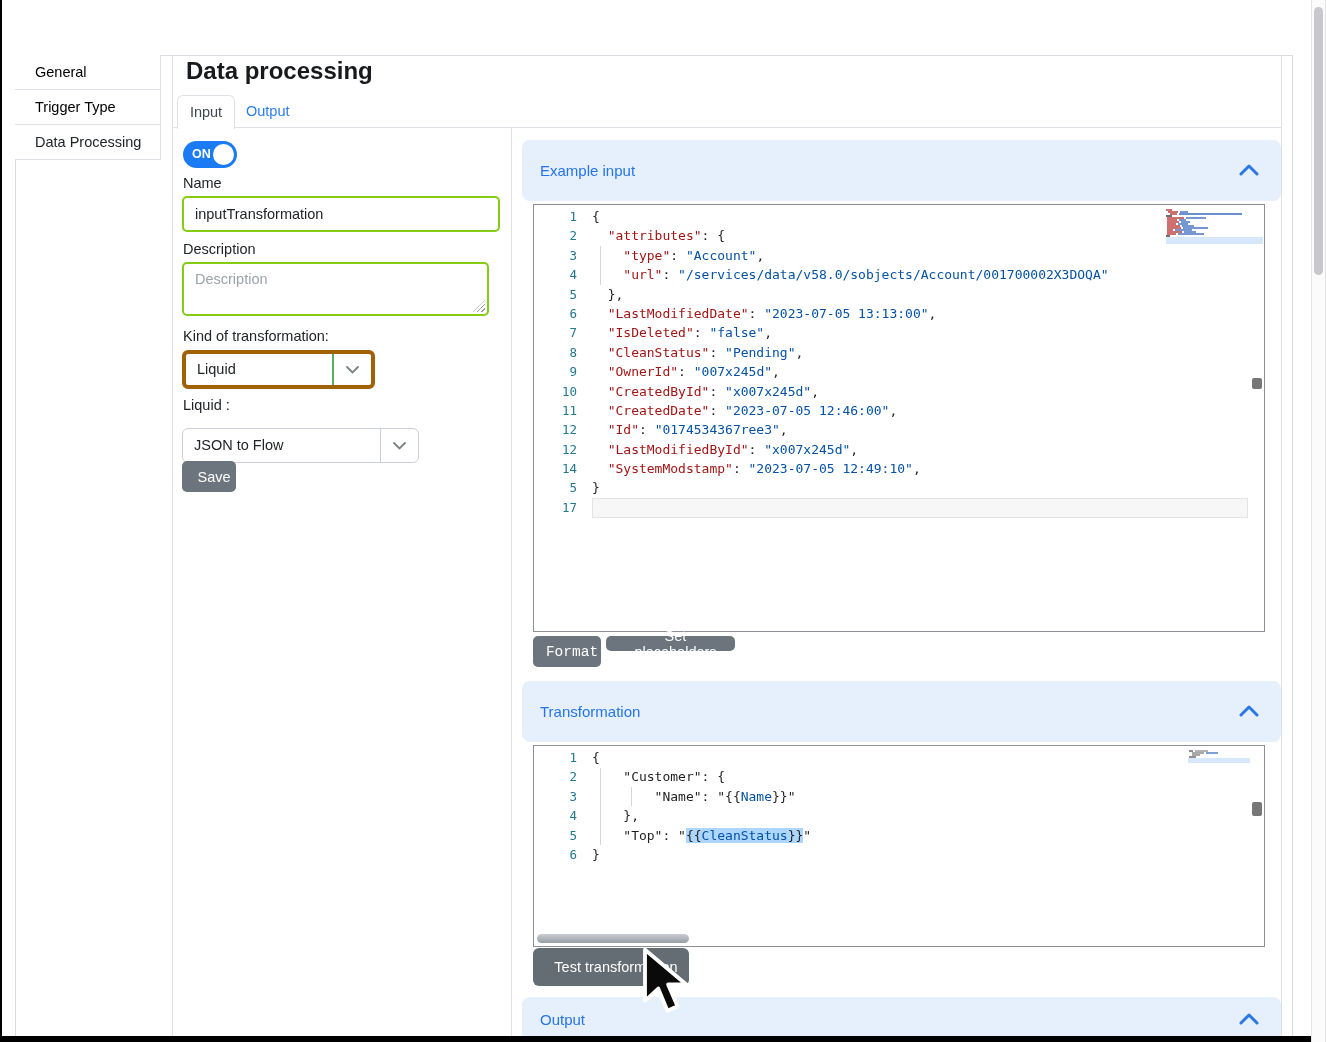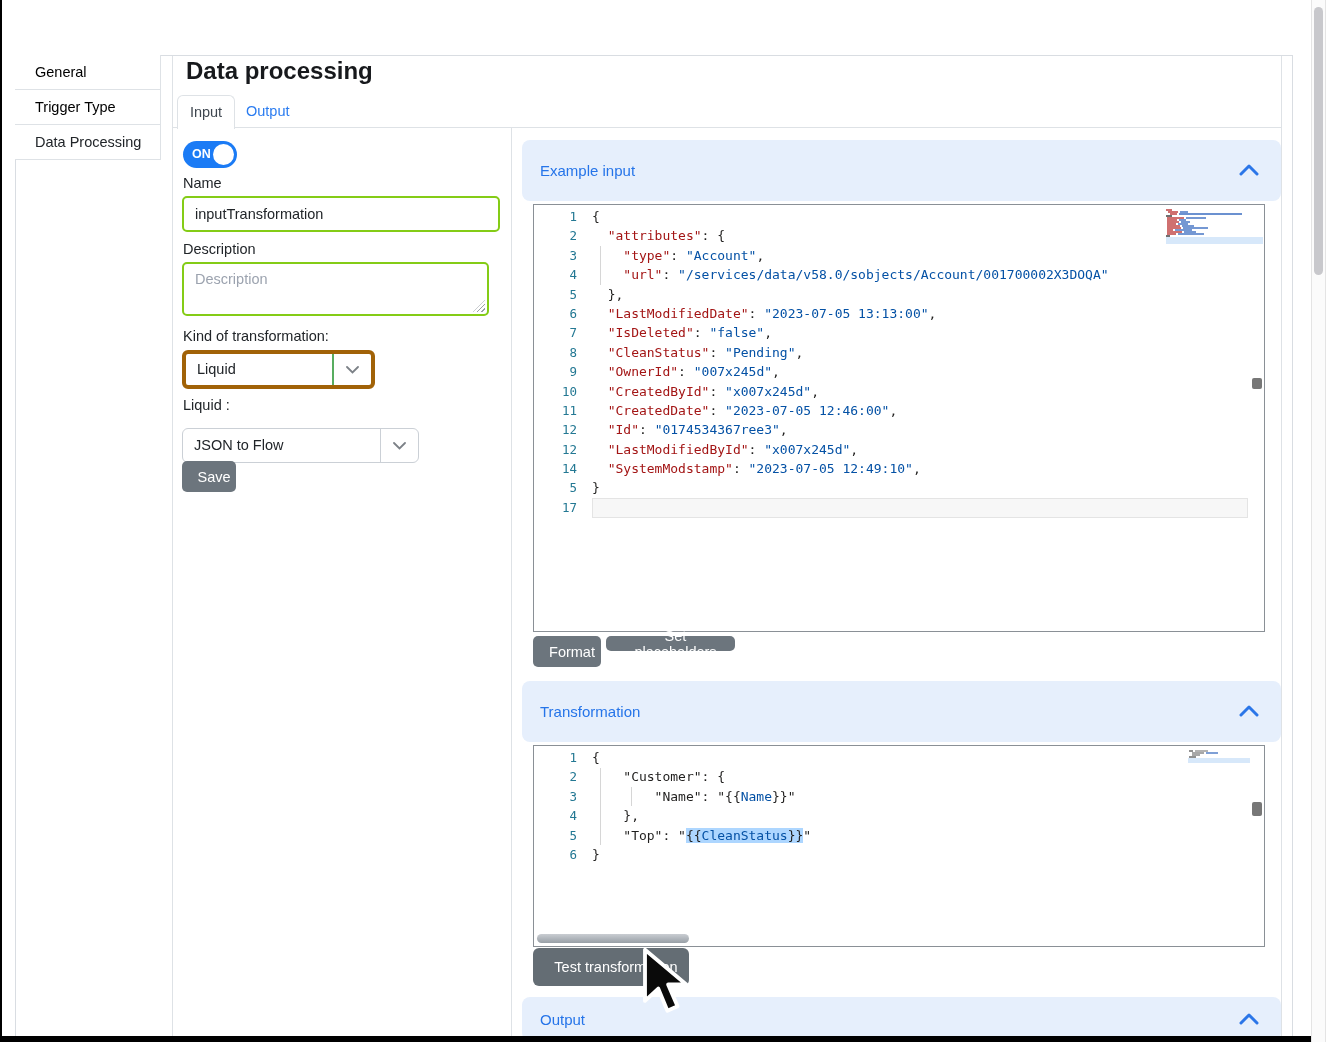--- a/index.html
+++ b/index.html
@@ -228,21 +228,21 @@
       <line x1="3" y1="24" x2="18" y2="24" stroke="#b33" stroke-width="1.4"></line>
         <line x1="20" y1="24" x2="32" y2="24" stroke="#3a6cc0" stroke-width="1.4"></line>
       <line x1="3" y1="26" x2="12" y2="26" stroke="#b33" stroke-width="1.4"></line>
         <line x1="14" y1="26" x2="40" y2="26" stroke="#3a6cc0" stroke-width="1.4"></line>
       <line x1="2" y1="28" x2="6" y2="28" stroke="#333" stroke-width="1.4"></line>
     </svg>
     <div class="abs minimap-slider" style="right:1px;top:32px;width:97px;height:7px;"></div>
     <div class="ed-vthumb" style="top:173px;height:11px;"></div>
   </div>
 
-  <button class="abs btn" style="left:533px;top:636px;width:68px;height:31px;">Format</button>
+  <button class="abs btn" style="left:533px;top:636px;width:68px;height:31px;font-family:Liberation Mono, monospace;">Format</button>
   <button class="abs btn" style="left:606px;top:636px;width:129px;height:15px;">Set placeholders</button>
 
   <div class="abs panel-header" style="left:522px;top:681px;">
     <span>Transformation</span>
     <span>
       <svg width="20" height="12" viewBox="0 0 20 12">
           <polyline points="2,10 10,2 18,10" fill="none" stroke="#2b76e8" stroke-width="3" stroke-linecap="round" stroke-linejoin="round"></polyline>
         </svg>
     </span>
   </div>

